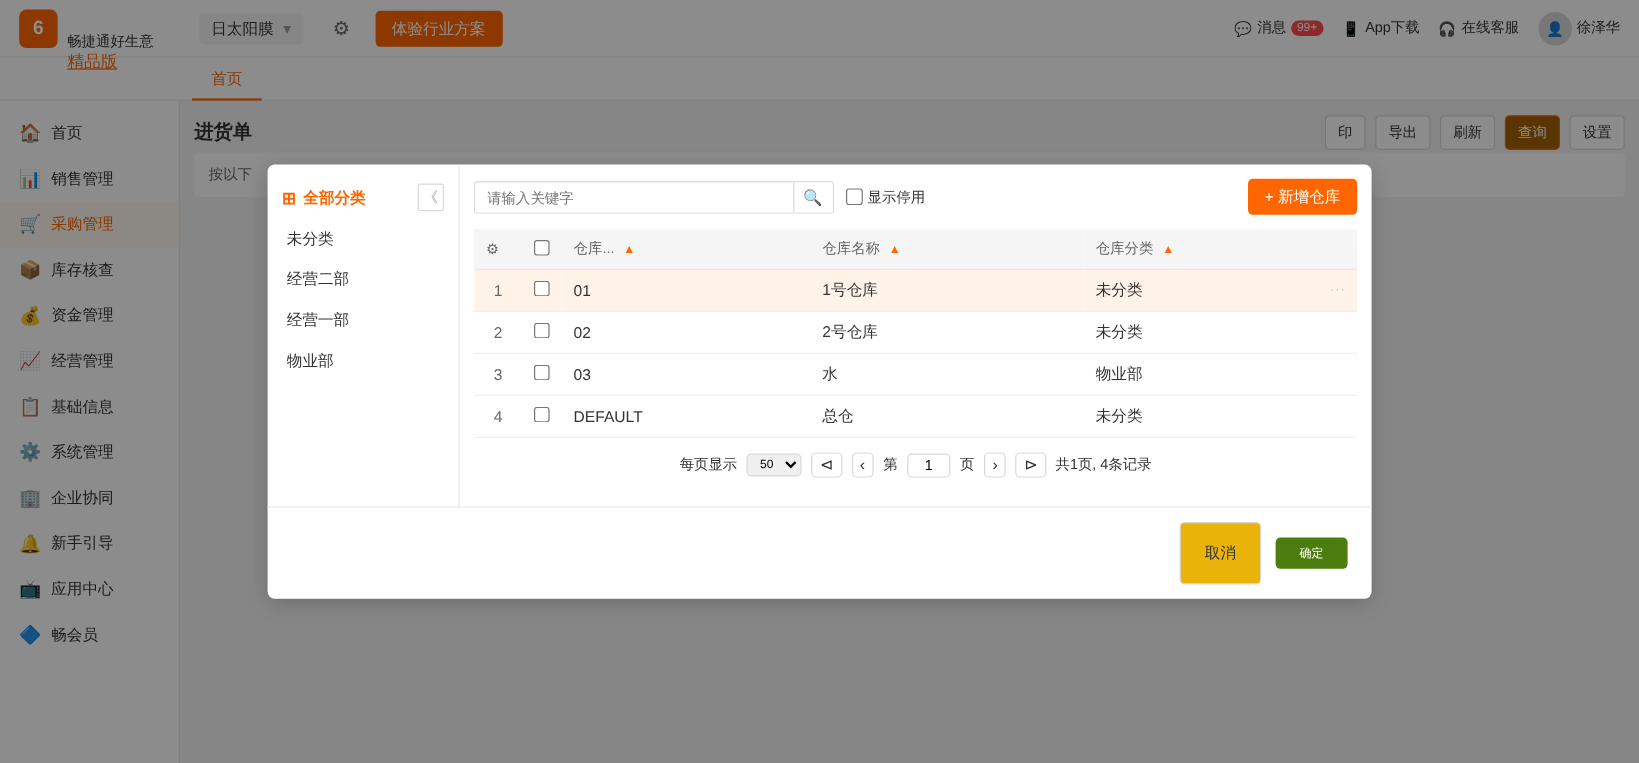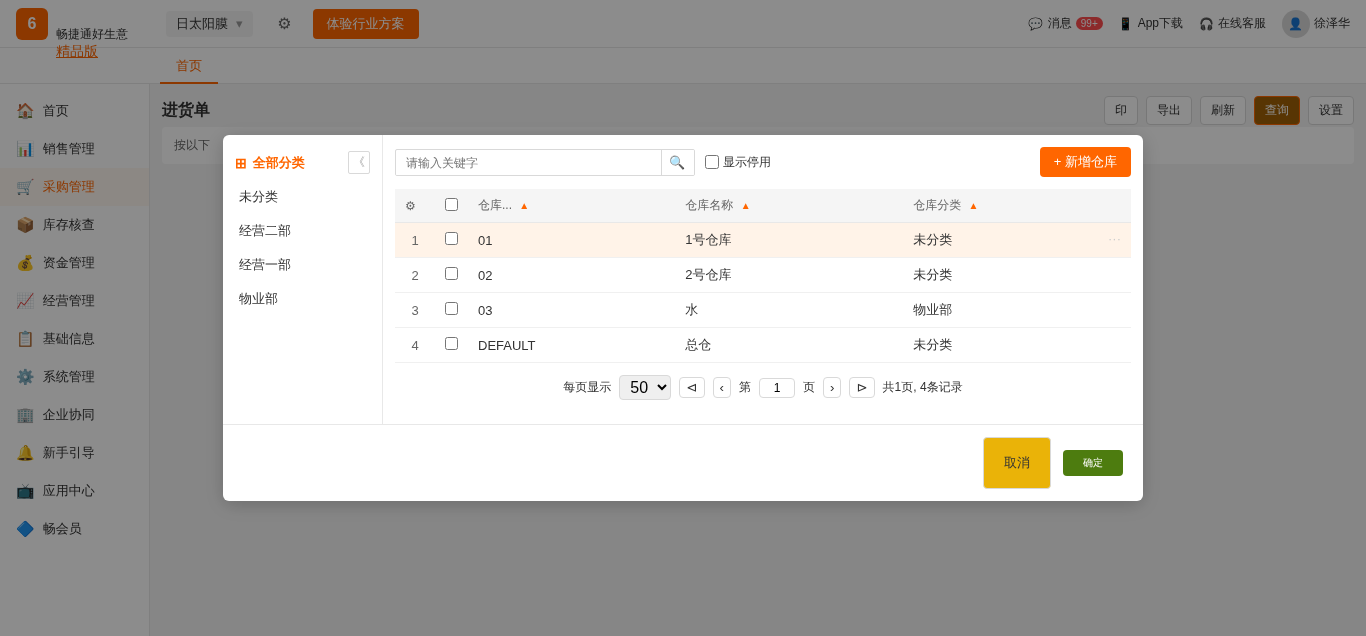--- a/index.html
+++ b/index.html
@@ -306,21 +306,21 @@
       display: flex; align-items: center; justify-content: center;
       padding: 12px 0;
       gap: 8px;
       font-size: 12px;
       color: #333;
     }
     .per-page-select {
       border: 1px solid #d9d9d9;
       border-radius: 4px;
       padding: 2px 6px;
-      font-size: 16px;
+      font-size: 10px;
     }
     .page-nav-btn {
       border: 1px solid #d9d9d9;
       background: white;
       border-radius: 4px;
       padding: 2px 6px;
       cursor: pointer;
       color: #333;
     }
     .page-input {

